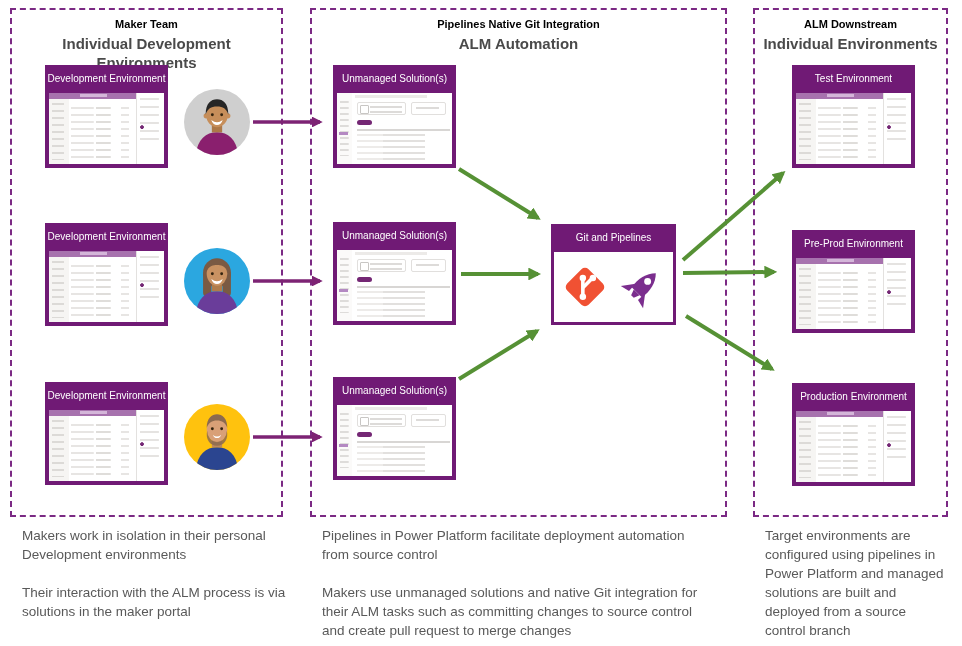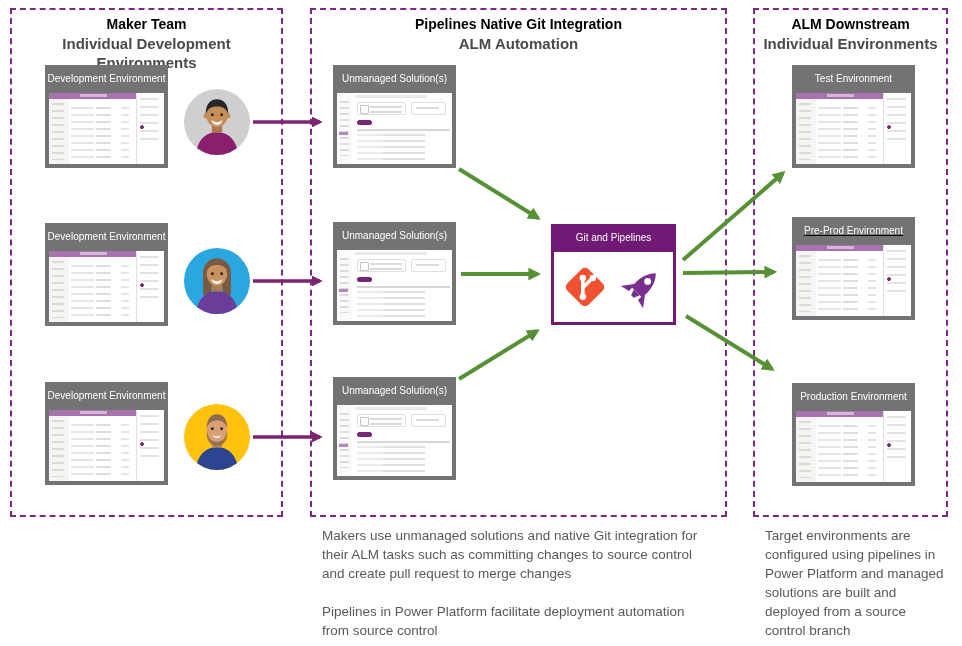--- a/index.html
+++ b/index.html
@@ -5,25 +5,25 @@
   html,body{margin:0;padding:0;background:#fff;}
   .canvas{position:relative;width:962px;height:646px;background:#fff;
           font-family:"Liberation Sans", sans-serif;overflow:hidden;}
 
   
   .panel{position:absolute;border:2px dashed #7B2984;box-sizing:border-box;background:transparent;}
   .panel-left{left:10px;top:8px;width:273px;height:509px;}
   .panel-mid{left:310px;top:8px;width:417px;height:509px;}
   .panel-right{left:753px;top:8px;width:195px;height:509px;}
   .panel-header{padding-top:5px;text-align:center;}
-  .panel-title{font-size:14px;font-weight:bold;color:#000;line-height:19px;}
+  .panel-title{font-size:11px;font-weight:bold;color:#000;line-height:19px;}
   .panel-subtitle{font-size:15px;font-weight:bold;color:#4a4a4a;line-height:19px;}
 
   
-  .card{position:absolute;width:123px;height:103px;background:#737373;box-sizing:border-box;}
+  .card{position:absolute;width:123px;height:103px;background:#701a75;box-sizing:border-box;}
   .card-title{height:27px;display:flex;align-items:center;justify-content:center;
               color:#fff;font-size:10px;white-space:nowrap;}
   .mini{position:absolute;left:4px;right:4px;top:28px;bottom:4px;background:#fff;overflow:hidden;}
 
   
   .envA .topbar{position:absolute;left:0;width:76%;top:0;height:6px;background:#a772ae;}
   .envA .srch{position:absolute;left:36%;top:1px;width:30%;height:3px;background:#d4b6d9;}
   .envA .rail{position:absolute;left:0;top:6px;bottom:0;width:17%;background:#f6f5f3;
     background-image:repeating-linear-gradient(#dcdad7 0 2px,transparent 2px 7px);
     background-size:62% calc(100% - 8px);background-position:3px 4px;background-repeat:no-repeat;}
@@ -281,21 +281,21 @@
     <div class="card-title">Test Environment</div>
     <div class="mini envA">
       <div class="topbar">
           <div class="srch"></div>
         </div>
       <div class="rail"></div>
       <div class="list"></div>
       <div class="side"></div>
     </div>
   </div>
-  <div class="card" style="left:792px;top:217px;text-decoration:underline;">
+  <div class="card" style="left:792px;top:230px;">
     <div class="card-title">Pre-Prod Environment</div>
     <div class="mini envA">
       <div class="topbar">
           <div class="srch"></div>
         </div>
       <div class="rail"></div>
       <div class="list"></div>
       <div class="side"></div>
     </div>
   </div>
@@ -326,21 +326,25 @@
 
     <line x1="459" y1="169" x2="538" y2="218" stroke="#569135" stroke-width="4" marker-end="url(#mG)"></line>
     <line x1="461" y1="274" x2="538" y2="274" stroke="#569135" stroke-width="4" marker-end="url(#mG)"></line>
     <line x1="459" y1="379" x2="537" y2="331" stroke="#569135" stroke-width="4" marker-end="url(#mG)"></line>
 
     <line x1="683" y1="260" x2="783" y2="173" stroke="#569135" stroke-width="4" marker-end="url(#mG)"></line>
     <line x1="683" y1="273" x2="774" y2="272" stroke="#569135" stroke-width="4" marker-end="url(#mG)"></line>
     <line x1="686" y1="316" x2="772" y2="369" stroke="#569135" stroke-width="4" marker-end="url(#mG)"></line>
   </svg>
 
+  <div class="desc desc-left">
+    <p>Makers work in isolation in their personal Development environments</p>
+    <p>Their interaction with the ALM process is via solutions in the maker portal</p>
+  </div>
   <div class="desc desc-mid">
+    <p>Pipelines in Power Platform facilitate deployment automation from source control</p>
     <p>Makers use unmanaged solutions and native Git integration for their ALM tasks such as committing changes to source control and create pull request to merge changes</p>
-    <p>Pipelines in Power Platform facilitate deployment automation from source control</p>
   </div>
   <div class="desc desc-right">
     <p>Target environments are configured using pipelines in Power Platform and managed solutions are built and deployed from a source control branch</p>
   </div>
 
 </div>
 
 </body></html>

